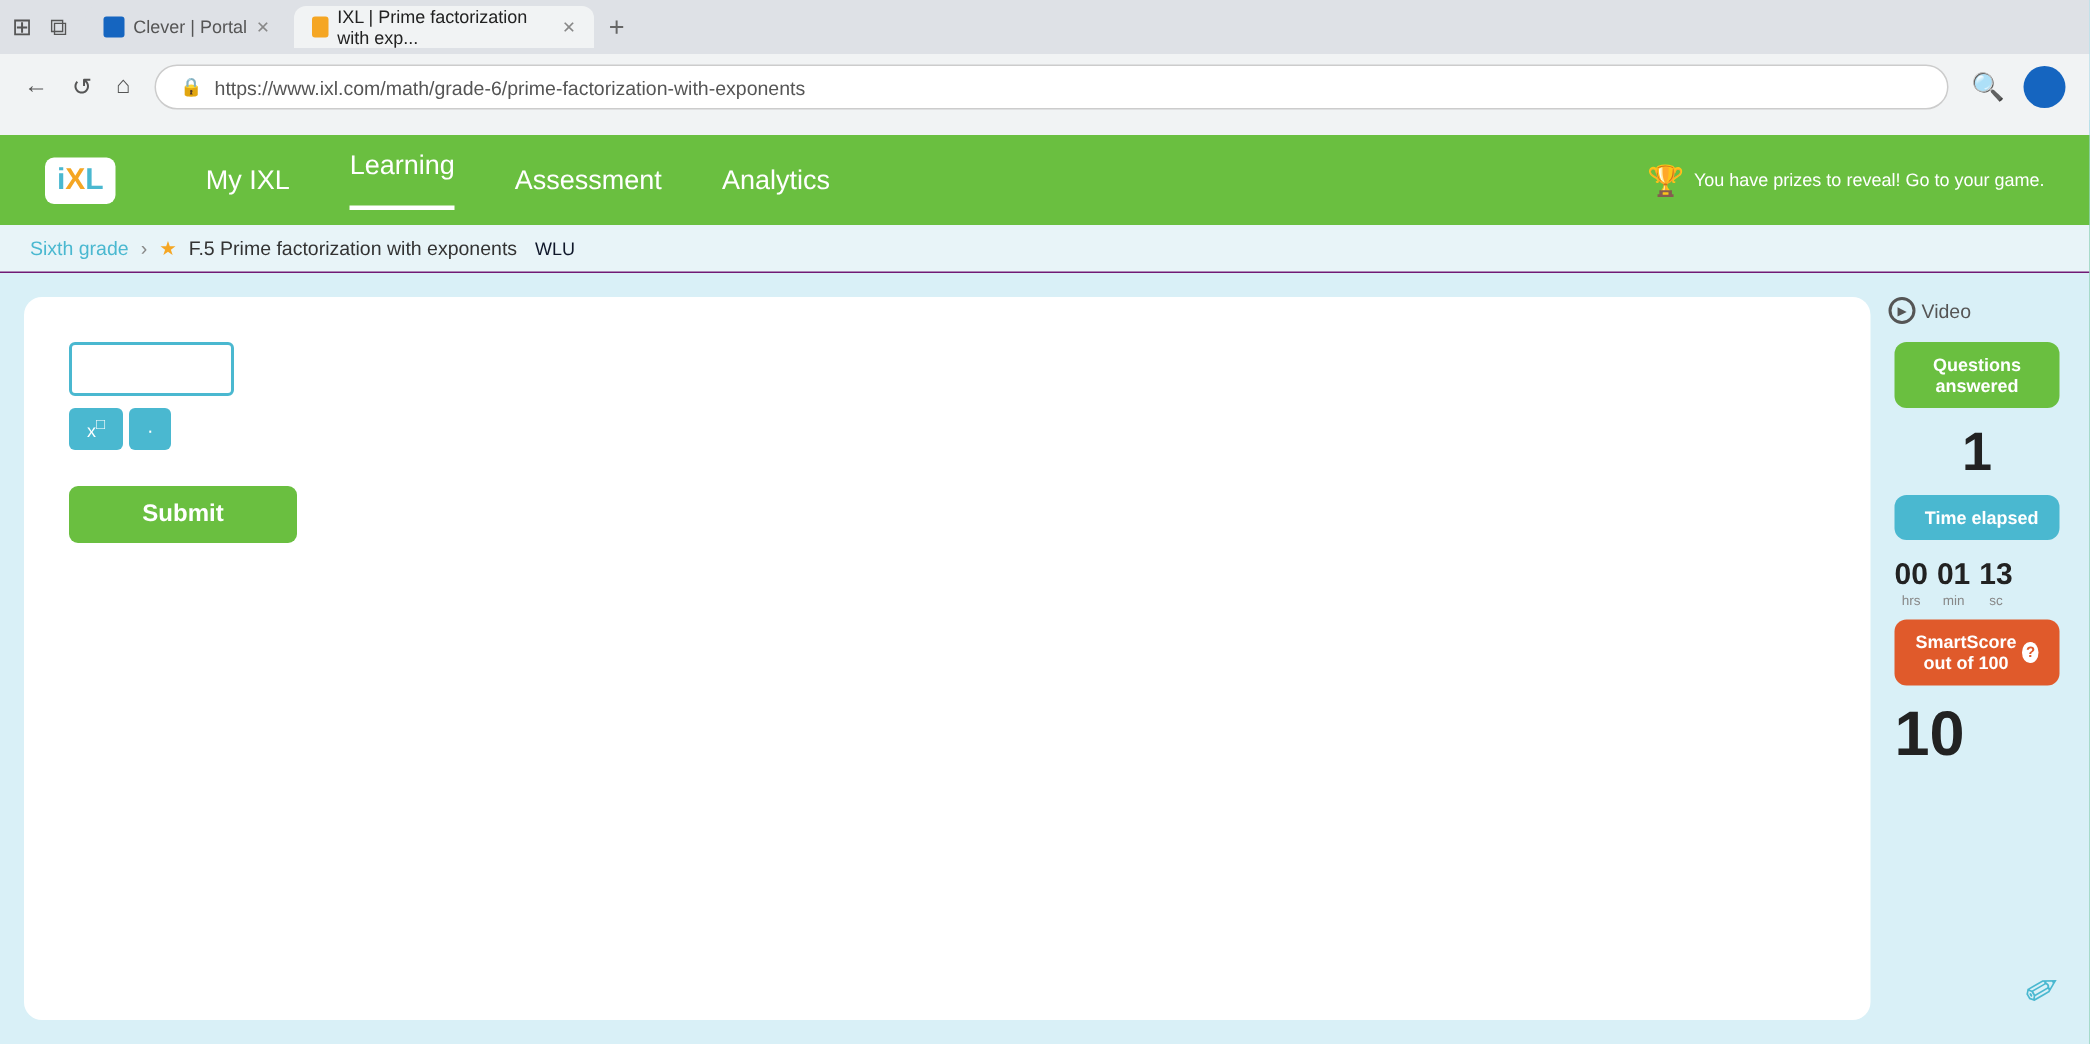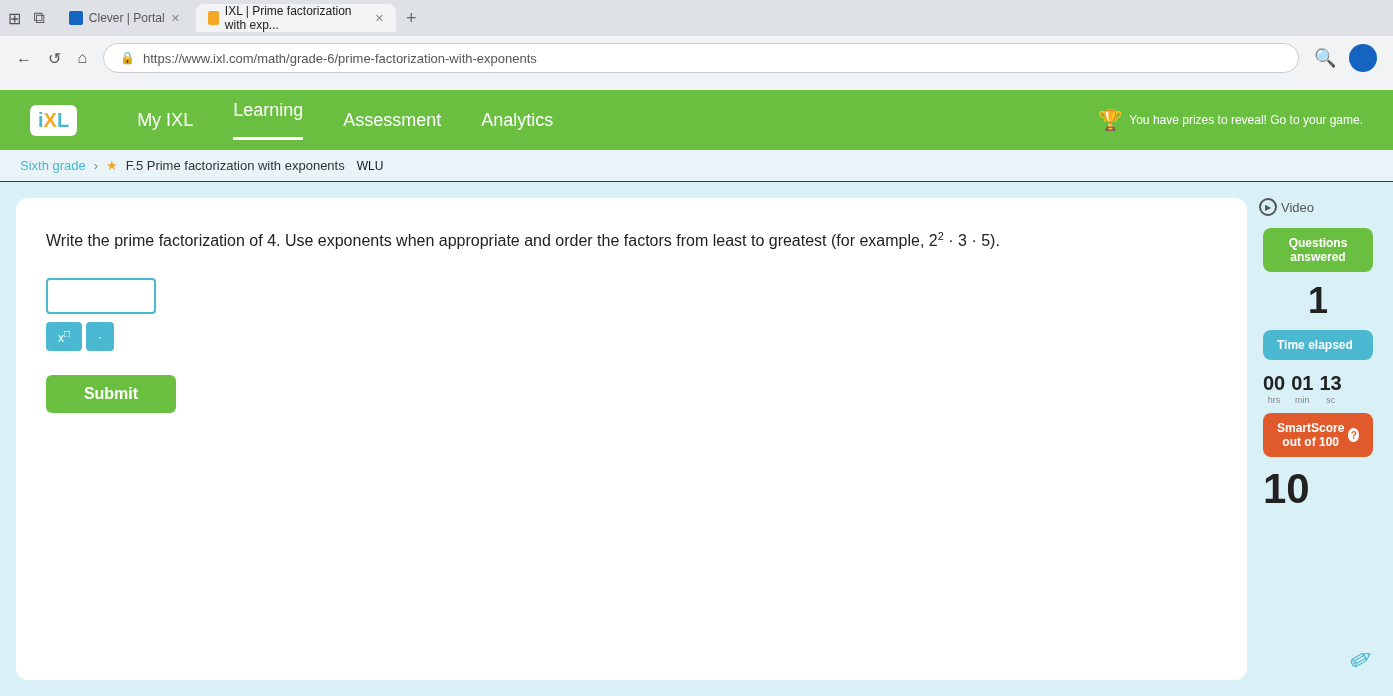--- a/index.html
+++ b/index.html
@@ -222,21 +222,21 @@
     .submit-btn {
       background: #6abf40;
       color: white;
       border: none;
       border-radius: 6px;
       padding: 10px 28px;
       font-size: 16px;
       font-weight: bold;
       cursor: pointer;
       margin-top: 16px;
-      width: 130px;
+      width: 152px;
     }
 
     
     .right-panel {
       width: 130px;
       display: flex;
       flex-direction: column;
       align-items: center;
       gap: 8px;
       padding-left: 12px;
@@ -278,21 +278,21 @@
       color: #222;
       text-align: center;
       width: 110px;
     }
 
     .time-box {
       background: #4ab8d0;
       color: white;
       border-radius: 8px;
       padding: 8px 14px;
-      text-align: left;
+      text-align: right;
       font-size: 12px;
       font-weight: bold;
       width: 110px;
     }
 
     .time-display {
       display: flex;
       gap: 6px;
       width: 110px;
       font-size: 13px;
@@ -419,24 +419,20 @@
     <span style="color:#4ab8d0;cursor:pointer;">Sixth grade</span>
     <span class="breadcrumb-sep">›</span>
     <span class="star-icon">★</span>
     <span>F.5 Prime factorization with exponents</span>
     <span class="skill-code">WLU</span>
   </div>
 
   <div class="main-content">
 
     <div class="question-panel">
-      <div class="question-text">
-        Write the prime factorization of 4. Use exponents when appropriate and order the factors
-        from least to greatest (for example, 2<sup>2</sup> · 3 · 5).
-      </div>
 
       <div class="input-area">
         <input type="text" class="answer-input" placeholder="" style="">
         <div class="input-row">
           <button class="math-btn">
             <span style="font-size:12px;">x<sup>□</sup></span>
           </button>
           <button class="math-btn">
             <span>·</span>
           </button>

